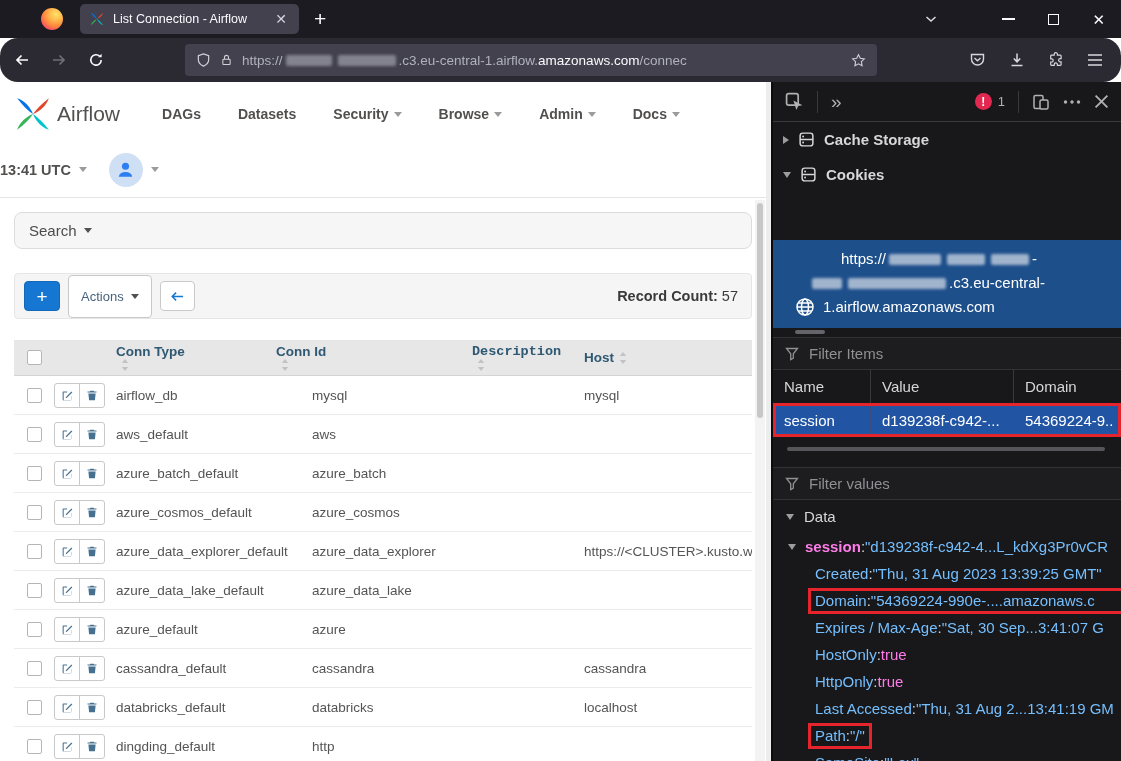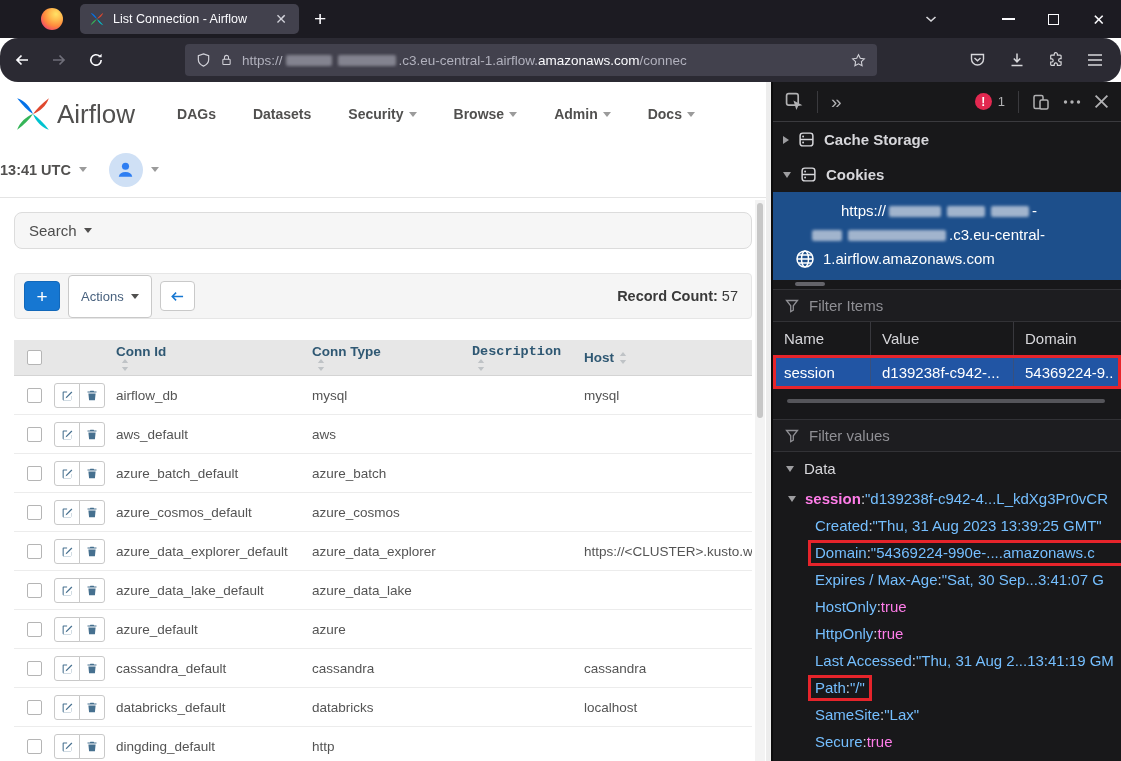--- a/index.html
+++ b/index.html
@@ -38,21 +38,21 @@
 
   
   .main{display:flex;height:679px;}
   .page{width:766px;background:#fff;position:relative;overflow:hidden;flex:none;}
   .splitter{width:7px;background:#ededed;border-right:2px solid #0c0c0d;flex:none;}
   .devtools{flex:1;background:#18181a;color:#d7d7db;overflow:hidden;position:relative;}
 
   
   .af-topbar{height:60px;display:flex;align-items:center;padding:4px 0 0 13px;}
   .af-brand{display:flex;align-items:center;gap:4px;}
-  .af-brand-name{font-size:26px;color:#51504f;}
+  .af-brand-name{font-size:21px;color:#51504f;}
   .af-nav{display:flex;align-items:center;margin-left:42px;gap:37px;}
   .af-nav-item{display:flex;align-items:center;gap:5px;font-size:14px;font-weight:700;color:#51504f;cursor:pointer;}
   .caret{width:0;height:0;border-left:4px solid transparent;border-right:4px solid transparent;border-top:5px solid #9b9b9b;display:inline-block;}
   .caret.dark{border-top-color:#51504f;}
   .af-subbar{height:56px;display:flex;align-items:center;padding-right:26px;border-bottom:1px solid #e4e4e4;}
   .af-clock{font-size:14.5px;font-weight:700;color:#51504f;margin-right:8px;}
   .avatar{width:34px;height:34px;border-radius:50%;background:#cfe0f5;display:flex;align-items:center;justify-content:center;margin:0 8px 0 22px;}
   .af-content{padding:0 14px;}
   .search-panel{height:37px;margin-top:14px;border:1px solid #dcdcdc;border-radius:8px;background:#f6f6f6;
     display:flex;align-items:center;gap:7px;padding:0 14px;color:#4c4c4c;font-size:15px;}
@@ -92,21 +92,21 @@
   .dt-sep{width:1px;height:22px;background:#3a3a3e;}
   .dt-grow{flex:1;}
   .badge{width:17px;height:17px;border-radius:50%;background:#e22850;color:#fff;font-weight:700;font-size:12px;
     display:flex;align-items:center;justify-content:center;line-height:1;}
   .badge-count{font-size:13px;color:#b1b1b3;margin-left:-7px;}
   .dt-x{color:#b1b1b3;}
 
   .dt-item{height:35px;display:flex;align-items:center;gap:9px;padding-left:10px;font-size:15px;font-weight:600;color:#d7d7db;}
   .tri-r{width:0;height:0;border-left:6px solid #9d9da0;border-top:4.5px solid transparent;border-bottom:4.5px solid transparent;flex:none;}
   .tri-d{width:0;height:0;border-top:6px solid #9d9da0;border-left:4.5px solid transparent;border-right:4.5px solid transparent;flex:none;}
-  .dt-url{background:#1d4f8b;color:#fff;font-size:15px;line-height:24px;padding:7px 8px 9px 8px;position:relative;}
+  .dt-url{background:#1d4f8b;color:#fff;font-size:15px;line-height:24px;padding:7px 8px 9px 8px;position:relative;margin-top:48px;}
   .dt-url .l1{padding-left:60px;}
   .dt-url .l2{padding-left:28px;}
   .dt-url .l3{padding-left:42px;}
   .dt-url .globe{position:absolute;left:22px;bottom:11px;color:#fff;}
   .redact.lt{background:#b9c6d9;opacity:.85;}
   .dt-minithumb-row{height:9px;position:relative;}
   .dt-minithumb{position:absolute;left:22px;top:2px;width:30px;height:4px;background:#64646a;border-radius:2px;}
   .dt-filter{height:33px;display:flex;align-items:center;gap:10px;padding:0 12px;background:#1d1d20;
     border-top:1px solid #323236;border-bottom:1px solid #323236;color:#8f8f94;font-size:15px;}
   .dt-cookie-head{display:flex;align-items:stretch;height:33px;font-size:15px;color:#d7d7db;}
@@ -299,25 +299,25 @@
             <b>Record Count:</b> <span>57</span>
           </div>
         </div>
 
         <div class="conn-table">
           <div class="t-head">
             <div class="c c-cb">
                 <span class="cb"></span>
               </div>
             <div class="c c-act"></div>
-            <div class="c c-id"><span>Conn Id</span><svg class="sort" width="8" height="12" viewBox="0 0 8 12" fill="#b9bdc1">
+            <div class="c c-type"><span>Conn Type</span><svg class="sort" width="8" height="12" viewBox="0 0 8 12" fill="#b9bdc1">
                   <path d="M4 0l3.2 4H.8z"></path>
                   <path d="M4 12L.8 8h6.4z"></path>
                 </svg></div>
-            <div class="c c-type"><span>Conn Type</span><svg class="sort" width="8" height="12" viewBox="0 0 8 12" fill="#b9bdc1">
+            <div class="c c-id"><span>Conn Id</span><svg class="sort" width="8" height="12" viewBox="0 0 8 12" fill="#b9bdc1">
                   <path d="M4 0l3.2 4H.8z"></path>
                   <path d="M4 12L.8 8h6.4z"></path>
                 </svg></div>
             <div class="c c-desc"><span>Description</span><svg class="sort" width="8" height="12" viewBox="0 0 8 12" fill="#b9bdc1">
                   <path d="M4 0l3.2 4H.8z"></path>
                   <path d="M4 12L.8 8h6.4z"></path>
                 </svg></div>
             <div class="c c-host"><span>Host</span><svg class="sort" width="8" height="12" viewBox="0 0 8 12" fill="#b9bdc1" style="display:inline-block;vertical-align:-2px;margin-left:5px">
                   <path d="M4 0l3.2 4H.8z"></path>
                   <path d="M4 12L.8 8h6.4z"></path>

